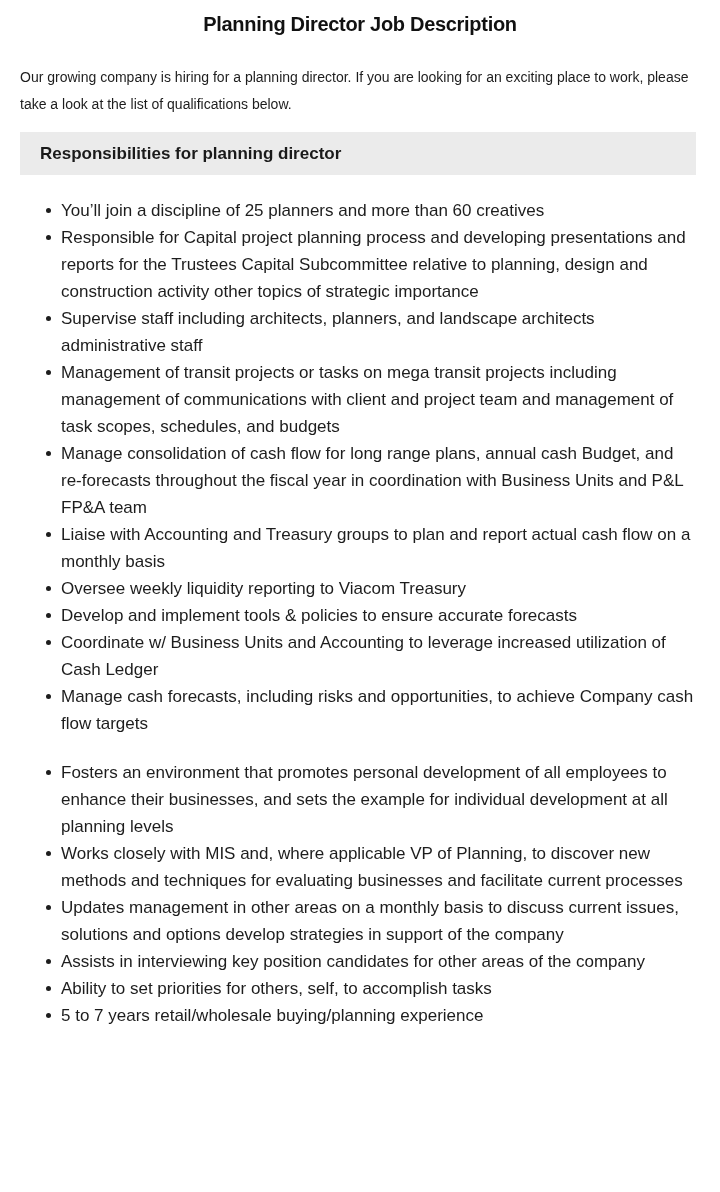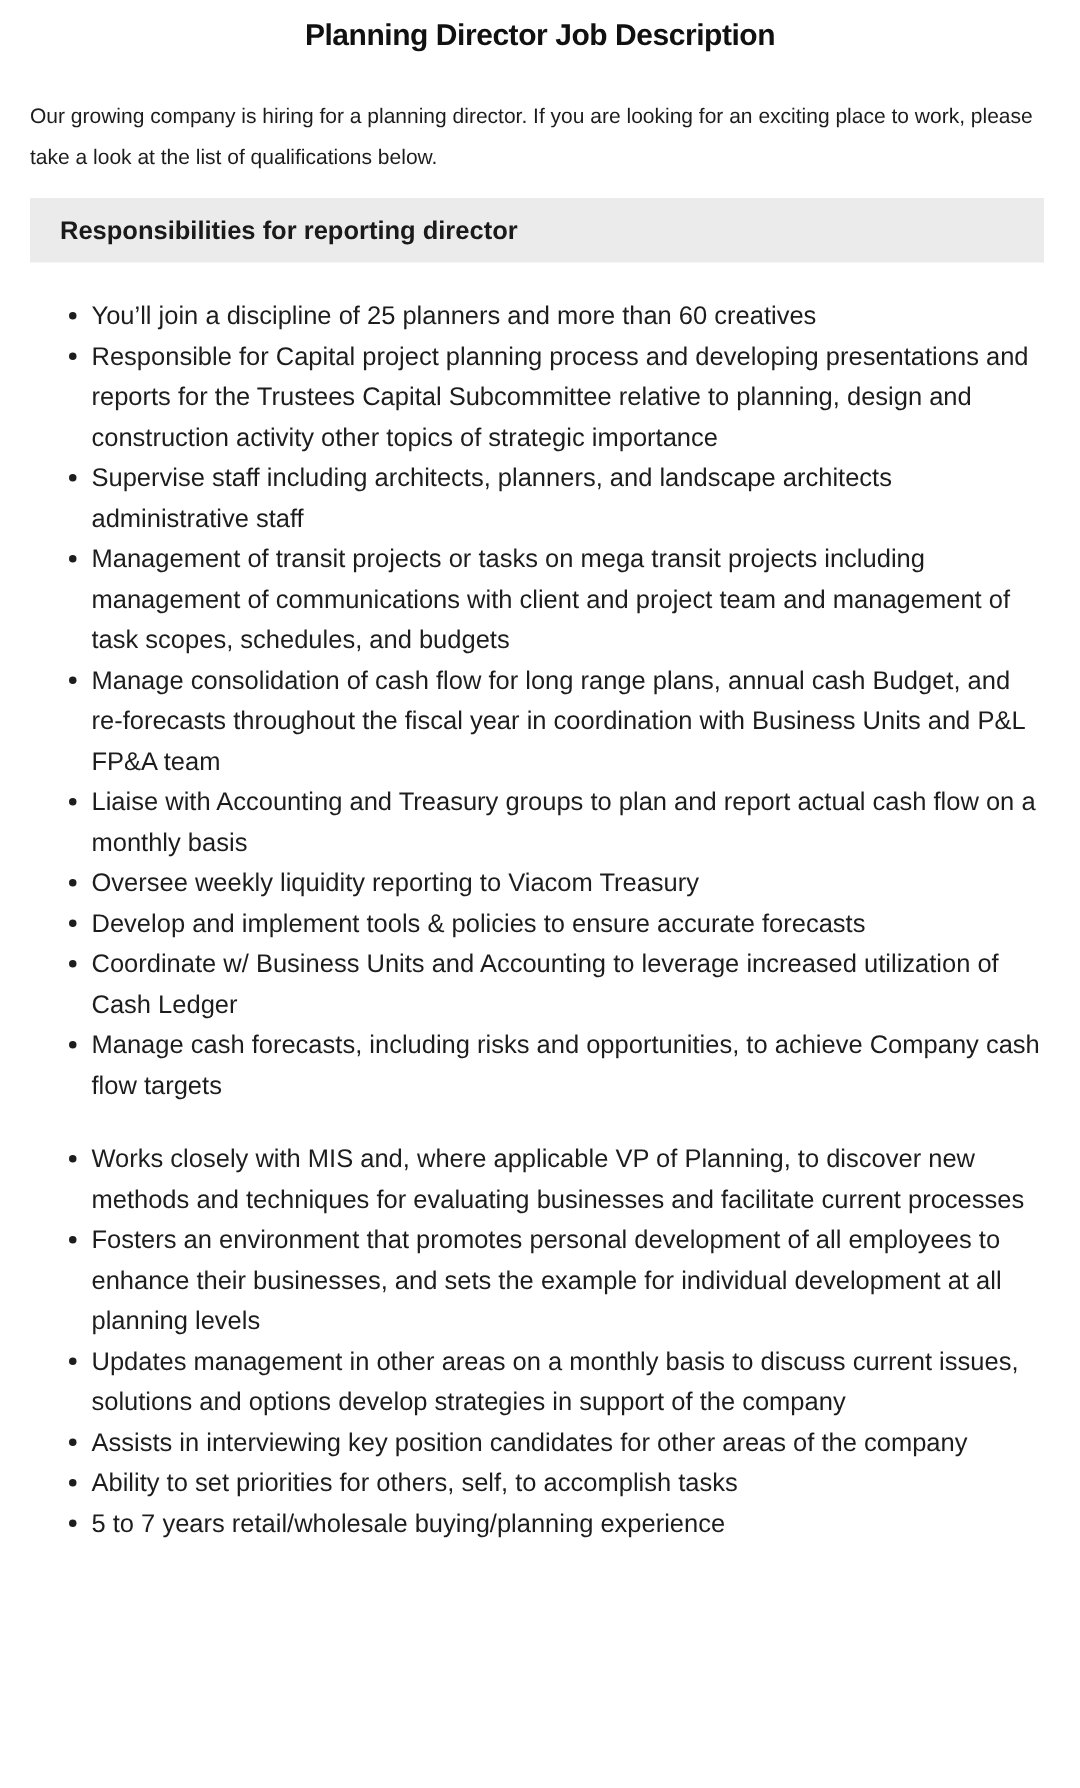--- a/index.html
+++ b/index.html
@@ -69,40 +69,40 @@
 <body>
 
 <div class="page">
 
   <h1 class="doc-title">Planning Director Job Description</h1>
 
   <p class="intro">Our growing company is hiring for a planning director. If you are looking for an exciting place to work, please take a look at the list of qualifications below.</p>
 
   <div class="section-block first">
     <div class="section-bar">
-      <span>Responsibilities for reporting director</span>
+      <span>Responsibilities for planning director</span>
     </div>
     <ul class="bullet-list">
         <li>You’ll join a discipline of 25 planners and more than 60 creatives</li>
         <li>Responsible for Capital project planning process and developing presentations and reports for the Trustees Capital Subcommittee relative to planning, design and construction activity other topics of strategic importance</li>
         <li>Supervise staff including architects, planners, and landscape architects administrative staff</li>
         <li>Management of transit projects or tasks on mega transit projects including management of communications with client and project team and management of task scopes, schedules, and budgets</li>
         <li>Manage consolidation of cash flow for long range plans, annual cash Budget, and re-forecasts throughout the fiscal year in coordination with Business Units and P&amp;L FP&amp;A team</li>
         <li>Liaise with Accounting and Treasury groups to plan and report actual cash flow on a monthly basis</li>
         <li>Oversee weekly liquidity reporting to Viacom Treasury</li>
         <li>Develop and implement tools &amp; policies to ensure accurate forecasts</li>
         <li>Coordinate w/ Business Units and Accounting to leverage increased utilization of Cash Ledger</li>
         <li>Manage cash forecasts, including risks and opportunities, to achieve Company cash flow targets</li>
       </ul>
   </div>
 
   <div class="section-block second">
     <ul class="bullet-list">
+        <li>Fosters an environment that promotes personal development of all employees to enhance their businesses, and sets the example for individual development at all planning levels</li>
         <li>Works closely with MIS and, where applicable VP of Planning, to discover new methods and techniques for evaluating businesses and facilitate current processes</li>
-        <li>Fosters an environment that promotes personal development of all employees to enhance their businesses, and sets the example for individual development at all planning levels</li>
         <li>Updates management in other areas on a monthly basis to discuss current issues, solutions and options develop strategies in support of the company</li>
         <li>Assists in interviewing key position candidates for other areas of the company</li>
         <li>Ability to set priorities for others, self, to accomplish tasks</li>
         <li>5 to 7 years retail/wholesale buying/planning experience</li>
       </ul>
   </div>
 
 </div>
 
 </body></html>

